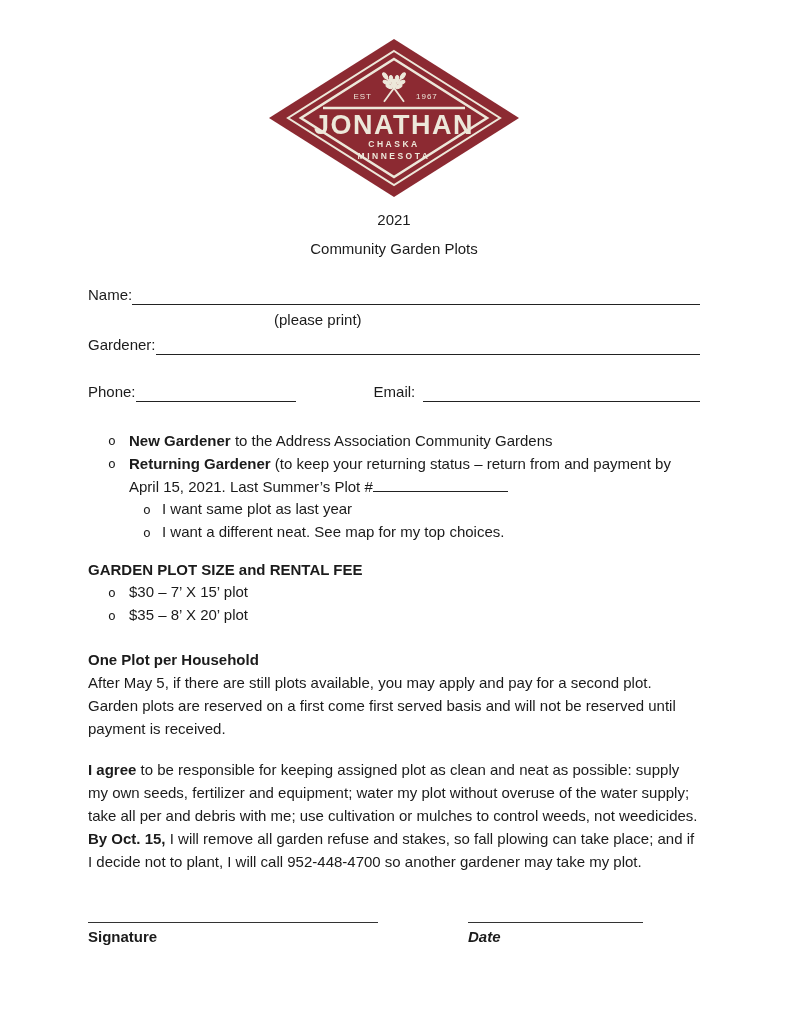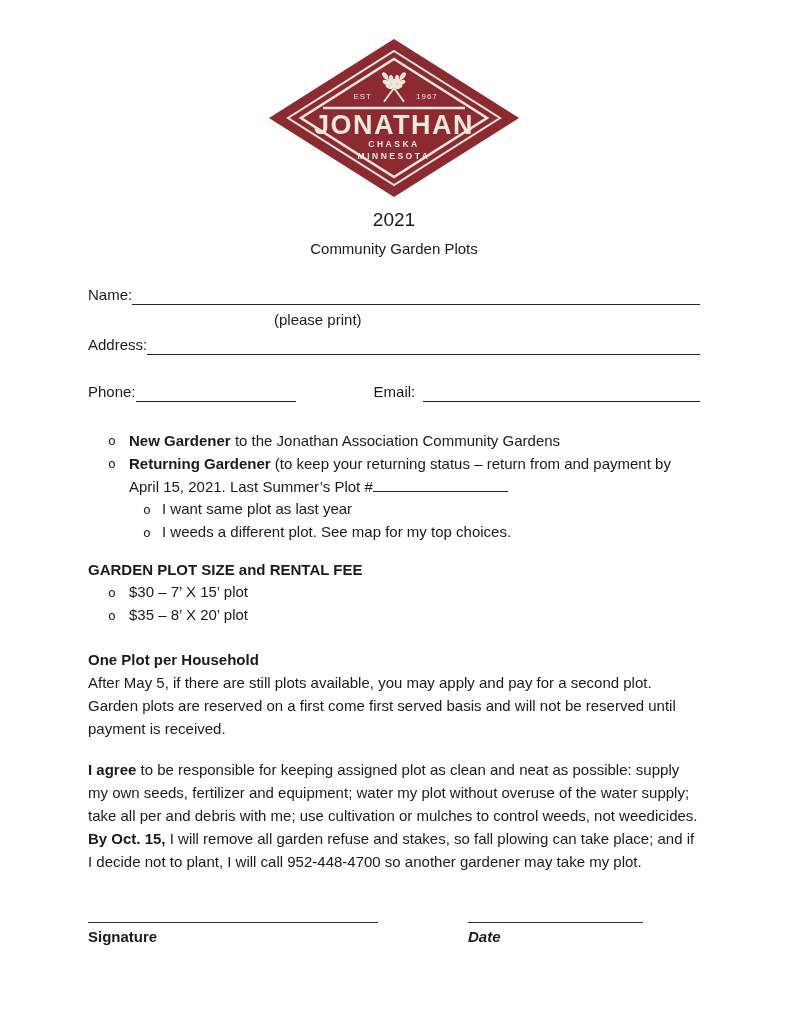--- a/index.html
+++ b/index.html
@@ -8,21 +8,21 @@
     font-family:"Liberation Sans", sans-serif;
     font-size:15px; color:#1b1b1b;
   }
   .page { padding:0 93px 0 88px; }
 
   
   .logo-wrap { width:252px; margin:38px auto 0; }
   .logo-wrap svg { display:block; }
 
   
-  .title-year { text-align:center; font-size:19px; margin-top:7px; line-height:29px; }
+  .title-year { text-align:center; font-size:15px; margin-top:7px; line-height:29px; }
   .title-main { text-align:center; font-size:15px; line-height:29px; }
 
   
   .frow { display:flex; align-items:center; line-height:21px; }
   .frow.name { margin-top:21px; }
   .frow.addr { margin-top:4px; }
   .frow.phone { margin-top:26px; }
   .fill { border-bottom:1.5px solid #222; height:19px; }
   .fill.grow { flex:1 1 auto; }
   .please-print { margin-left:186px; margin-top:4px; line-height:21px; }
@@ -100,47 +100,47 @@
   <div class="title-year">2021</div>
   <div class="title-main">Community Garden Plots</div>
 
   <div class="frow name">
     <span class="label">Name:</span>
     <span class="fill grow"></span>
   </div>
   <div class="please-print">(please print)</div>
 
   <div class="frow addr">
-    <span class="label">Address:</span>
+    <span class="label">Gardener:</span>
     <span class="fill grow"></span>
   </div>
 
   <div class="frow phone">
     <span class="label">Phone:</span>
     <span class="fill" style="width:160px;"></span>
     <span class="label" style="margin-left:78px;">Email:</span>
     <span class="fill grow" style="margin-left:8px;"></span>
   </div>
 
   <div class="blist">
     <div class="bi">
       <span class="mark">o</span>
-      <span class="btext"><b class="b">New Gardener</b><span> to the Jonathan Association Community Gardens</span></span>
+      <span class="btext"><b class="b">New Gardener</b><span> to the Address Association Community Gardens</span></span>
     </div>
     <div class="bi">
       <span class="mark">o</span>
       <span class="btext"><b class="b">Returning Gardener</b><span> (to keep your returning status – return from and payment by April 15, 2021. Last Summer’s Plot #</span><span class="plot-line"></span></span>
     </div>
     <div class="bi l2">
       <span class="mark">o</span>
       <span class="btext">I want same plot as last year</span>
     </div>
     <div class="bi l2">
       <span class="mark">o</span>
-      <span class="btext">I weeds a different plot. See map for my top choices.</span>
+      <span class="btext">I want a different neat. See map for my top choices.</span>
     </div>
   </div>
 
   <div class="sec-heading">GARDEN PLOT SIZE and RENTAL FEE</div>
   <div class="opts">
     <div class="bi">
       <span class="mark">o</span>
       <span class="btext">$30 – 7’ X 15’ plot</span>
     </div>
     <div class="bi">

